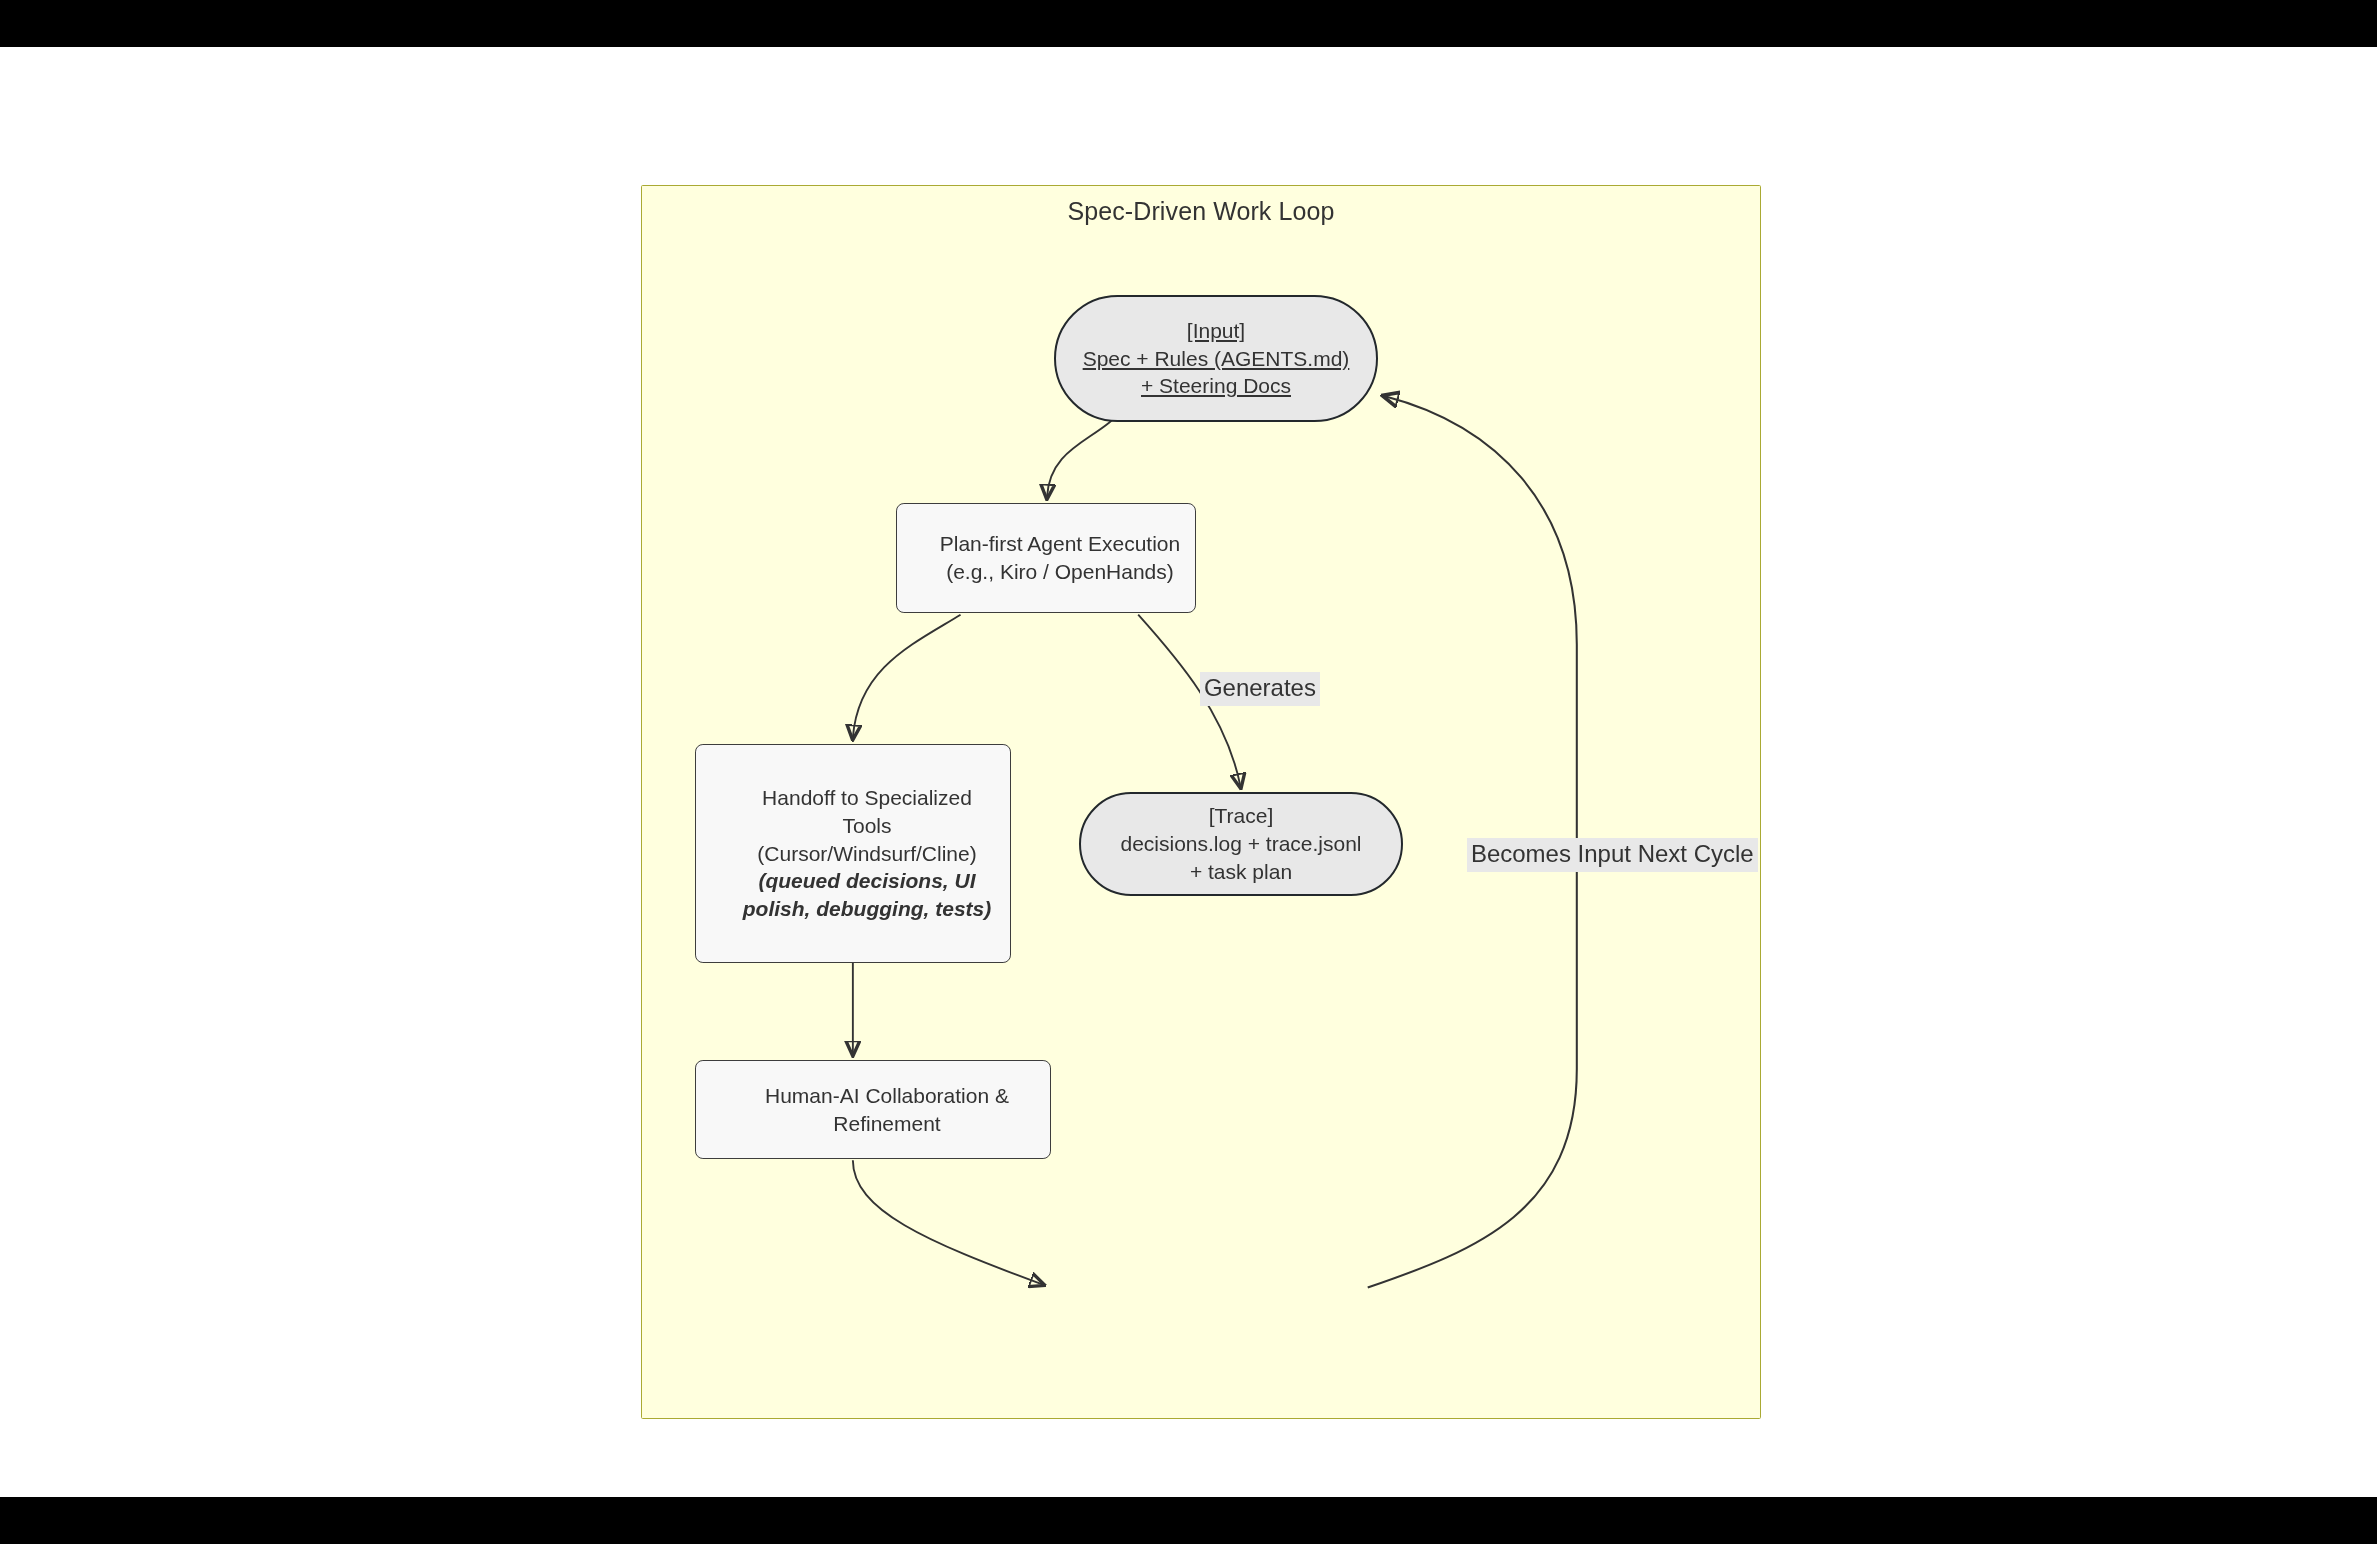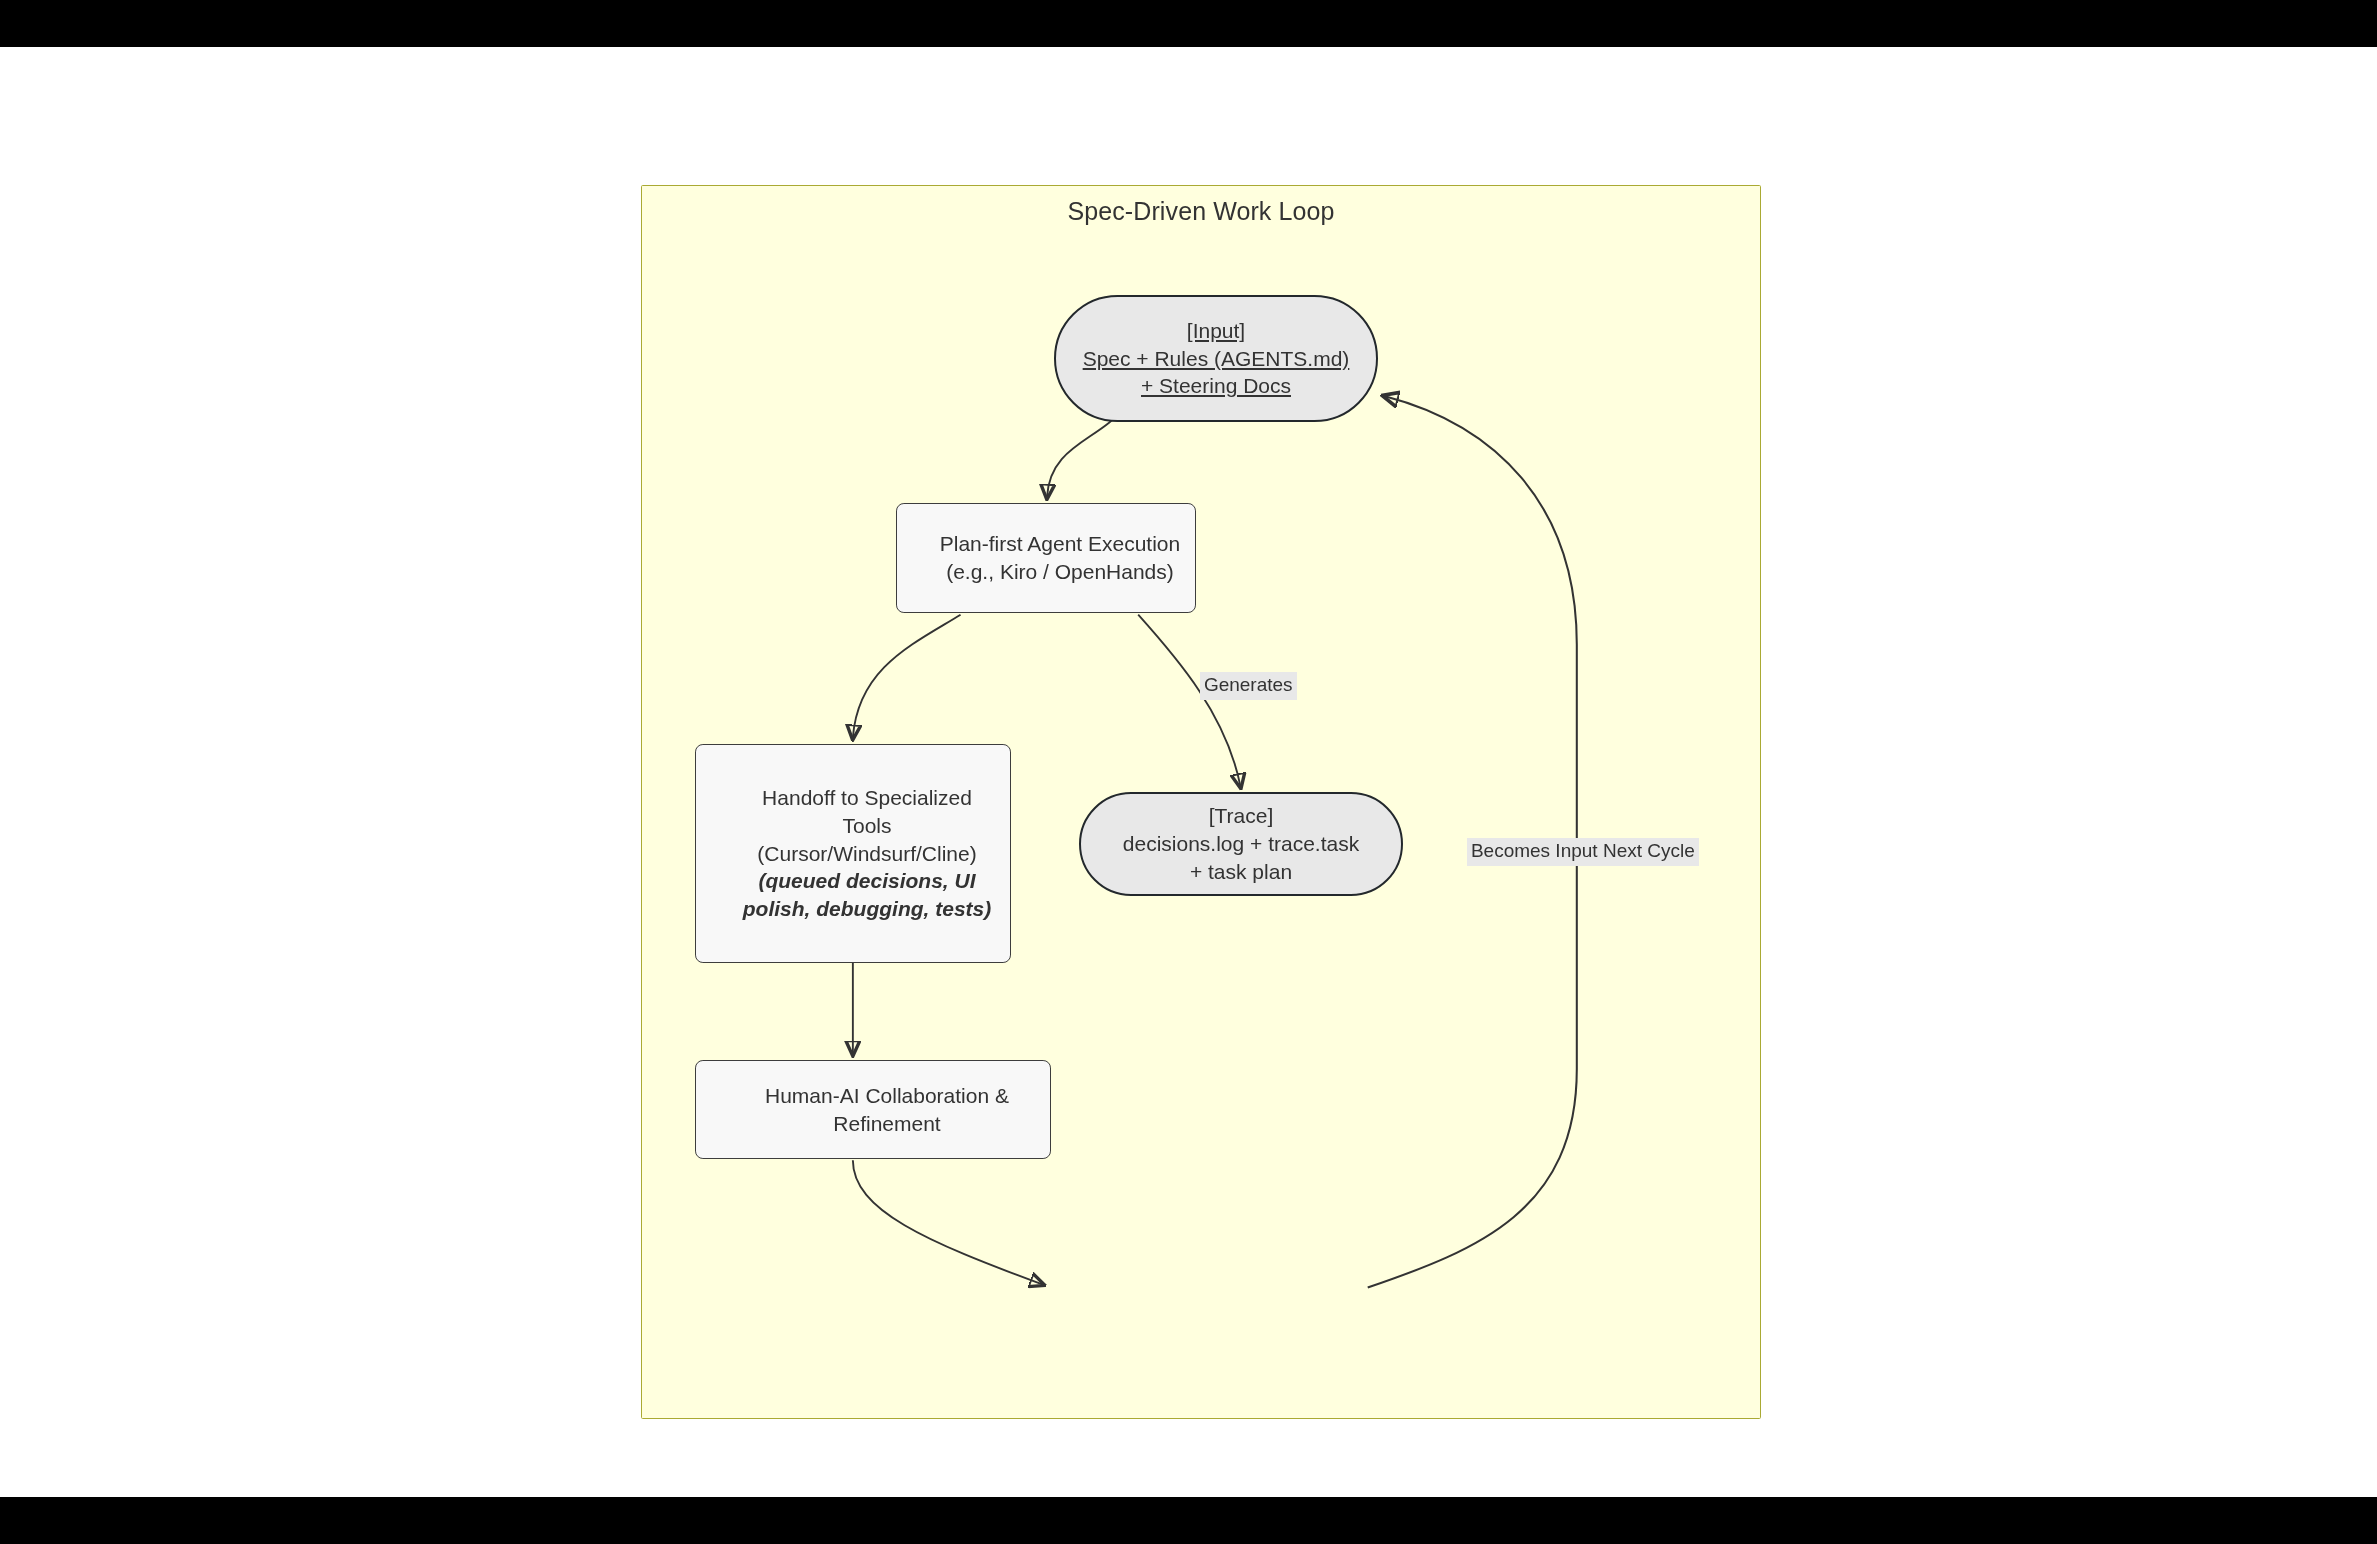--- a/index.html
+++ b/index.html
@@ -110,21 +110,21 @@
     stroke: #333333;
     stroke-width: 2.4px;
   }
   #edges path.thick { stroke-width: 2.6px; }
 
   
   .edge-label {
     position: absolute;
     background: #e8e8e8;
     color: #333333;
-    font-size: 19px;
+    font-size: 24px;
     line-height: 1.2;
     padding: 2.4px 3.9px;
     white-space: nowrap;
     z-index: 6;
   }
   #label-generates { left: 1200px; top: 625px; }
   #label-becomes   { left: 1467px; top: 791px; }
 </style>
 </head>
 <body>
@@ -171,21 +171,21 @@
   <div class="node process" id="node-handoff">
     <span class="line">Handoff to Specialized</span>
     <span class="line">Tools</span>
     <span class="line">(Cursor/Windsurf/Cline)</span>
     <span class="line italic">(queued decisions, UI</span>
     <span class="line italic">polish, debugging, tests)</span>
   </div>
 
   <div class="node stadium" id="node-trace">
     <span class="line">[Trace]</span>
-    <span class="line">decisions.log + trace.task</span>
+    <span class="line">decisions.log + trace.jsonl</span>
     <span class="line">+ task plan</span>
   </div>
 
   <div class="node process" id="node-human">
     <span class="line">Human-AI Collaboration &amp;</span>
     <span class="line">Refinement</span>
   </div>
 
 
   <div class="edge-label" id="label-generates">Generates</div>

